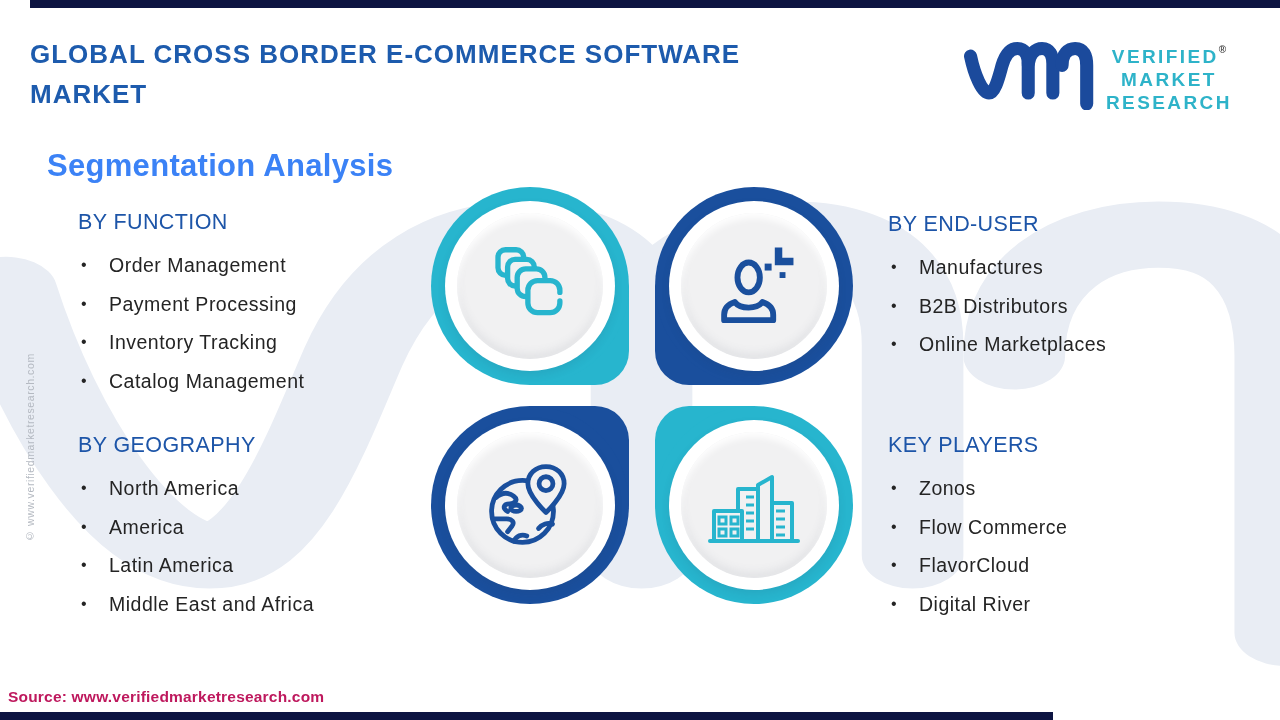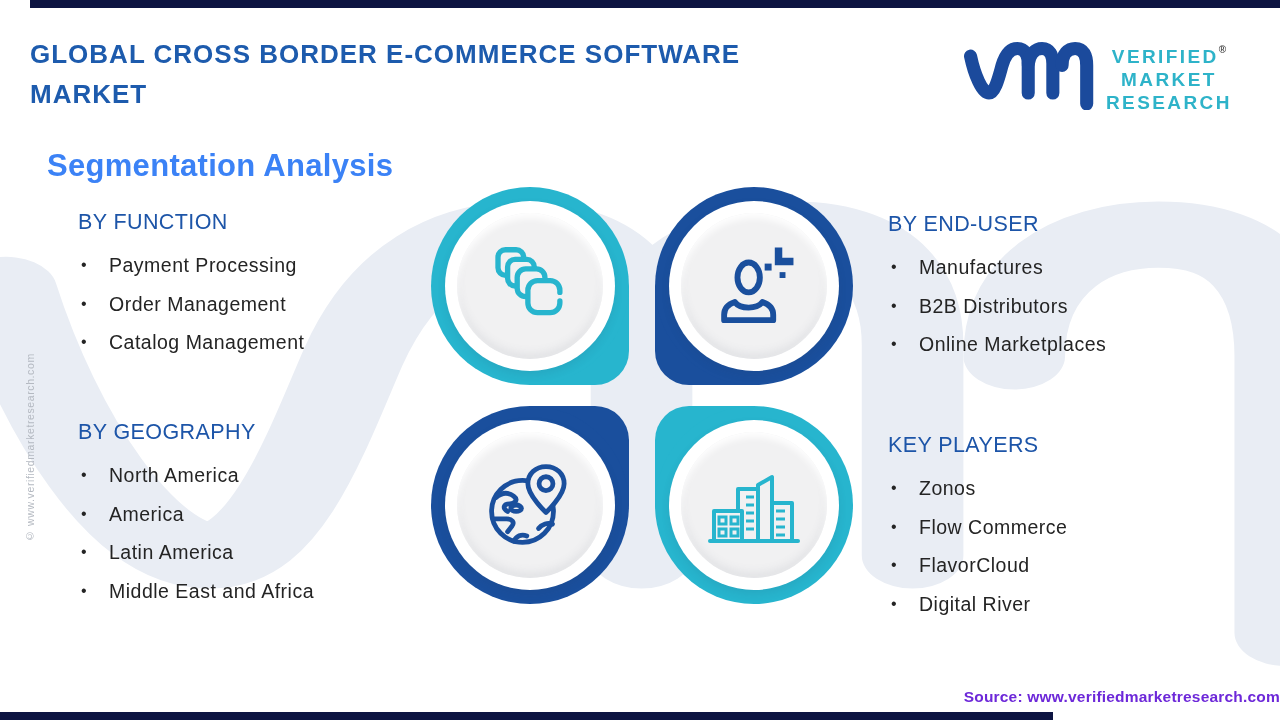--- a/index.html
+++ b/index.html
@@ -24,21 +24,21 @@
                color:#2eb3c9; letter-spacing:2.4px; line-height:23px; }
   .logo-reg { font-size:10px; color:#4a4a4a; vertical-align:10px; letter-spacing:0; }
 
   .seg-title { position:absolute; left:47px; top:148px; z-index:2;
                font-size:31px; font-weight:600; color:#3b82f6; letter-spacing:0.3px; }
 
   
   .section { position:absolute; width:340px; z-index:2; }
   .s-function   { left:78px;  top:210px; }
   .s-enduser    { left:888px; top:212px; }
-  .s-geography  { left:78px;  top:420px; }
+  .s-geography  { left:78px;  top:433px; }
   .s-keyplayers { left:888px; top:433px; }
   .section h3 { font-size:21.5px; font-weight:normal; color:#1d55a8; letter-spacing:0.4px; margin-bottom:20px; }
   .section ul { list-style:none; }
   .section li { position:relative; padding-left:31px; margin-bottom:17.5px;
                 font-size:19.5px; line-height:21px; color:#242424; letter-spacing:0.5px; }
   .section li::before { content:"•"; position:absolute; left:3px; top:-1px; font-size:16px; color:#242424; }
 
   
   .cluster { position:absolute; left:431px; top:187px; width:422px; height:417px; z-index:1; }
   .quad { position:absolute; width:198px; height:198px; }
@@ -54,22 +54,22 @@
   .q-br .tail { left:0;  top:0;    border-radius:34px 0 0 0; }
   .teal .disc, .teal .tail { background:#27b5ce; }
   .blue .disc, .blue .tail { background:#1a4f9d; }
   .white-ring { position:absolute; inset:14px; border-radius:50%; background:#ffffff;
                 box-shadow:0 4px 8px rgba(40,60,90,0.10); }
   .plate { position:absolute; inset:26px; border-radius:50%; background:#f1f1f2;
            box-shadow: inset 0 5px 7px rgba(255,255,255,0.95), inset 0 -5px 10px rgba(90,100,120,0.10); }
   .ic { position:absolute; inset:0; margin:auto; width:96px; height:96px; }
 
   
-  .source { position:absolute; left:0; right:0; top:688px; z-index:2; text-align:right;
-            font-size:15.5px; font-weight:bold; color:#6d28d9; letter-spacing:0.2px; }
+  .source { position:absolute; left:0; right:0; top:688px; z-index:2; text-align:left;
+            font-size:15.5px; font-weight:bold; color:#be185d; letter-spacing:0.2px;padding-left:8px; }
   .v-copy { position:absolute; left:24px; top:276px; height:266px; z-index:2;
             writing-mode:vertical-rl; transform:rotate(180deg);
             font-size:10.5px; color:#b4b9c1; letter-spacing:0.6px; }
 </style>
 </head>
 <body>
 
 <div class="stage">
 
   <svg class="watermark" viewBox="0 0 170 104" preserveAspectRatio="none">
@@ -101,22 +101,23 @@
       <div>MARKET</div>
       <div>RESEARCH</div>
     </div>
   </div>
 
   <div class="seg-title">Segmentation Analysis</div>
 
   <div class="section s-function">
     <h3>BY FUNCTION</h3>
     <ul>
+      <li>Order Management</li>
       <li>Payment Processing</li>
-      <li>Order Management</li>
+      <li>Inventory Tracking</li>
       <li>Catalog Management</li>
     </ul>
   </div>
 
   <div class="section s-enduser">
     <h3>BY END-USER</h3>
     <ul>
       <li>Manufactures</li>
       <li>B2B Distributors</li>
       <li>Online Marketplaces</li>

